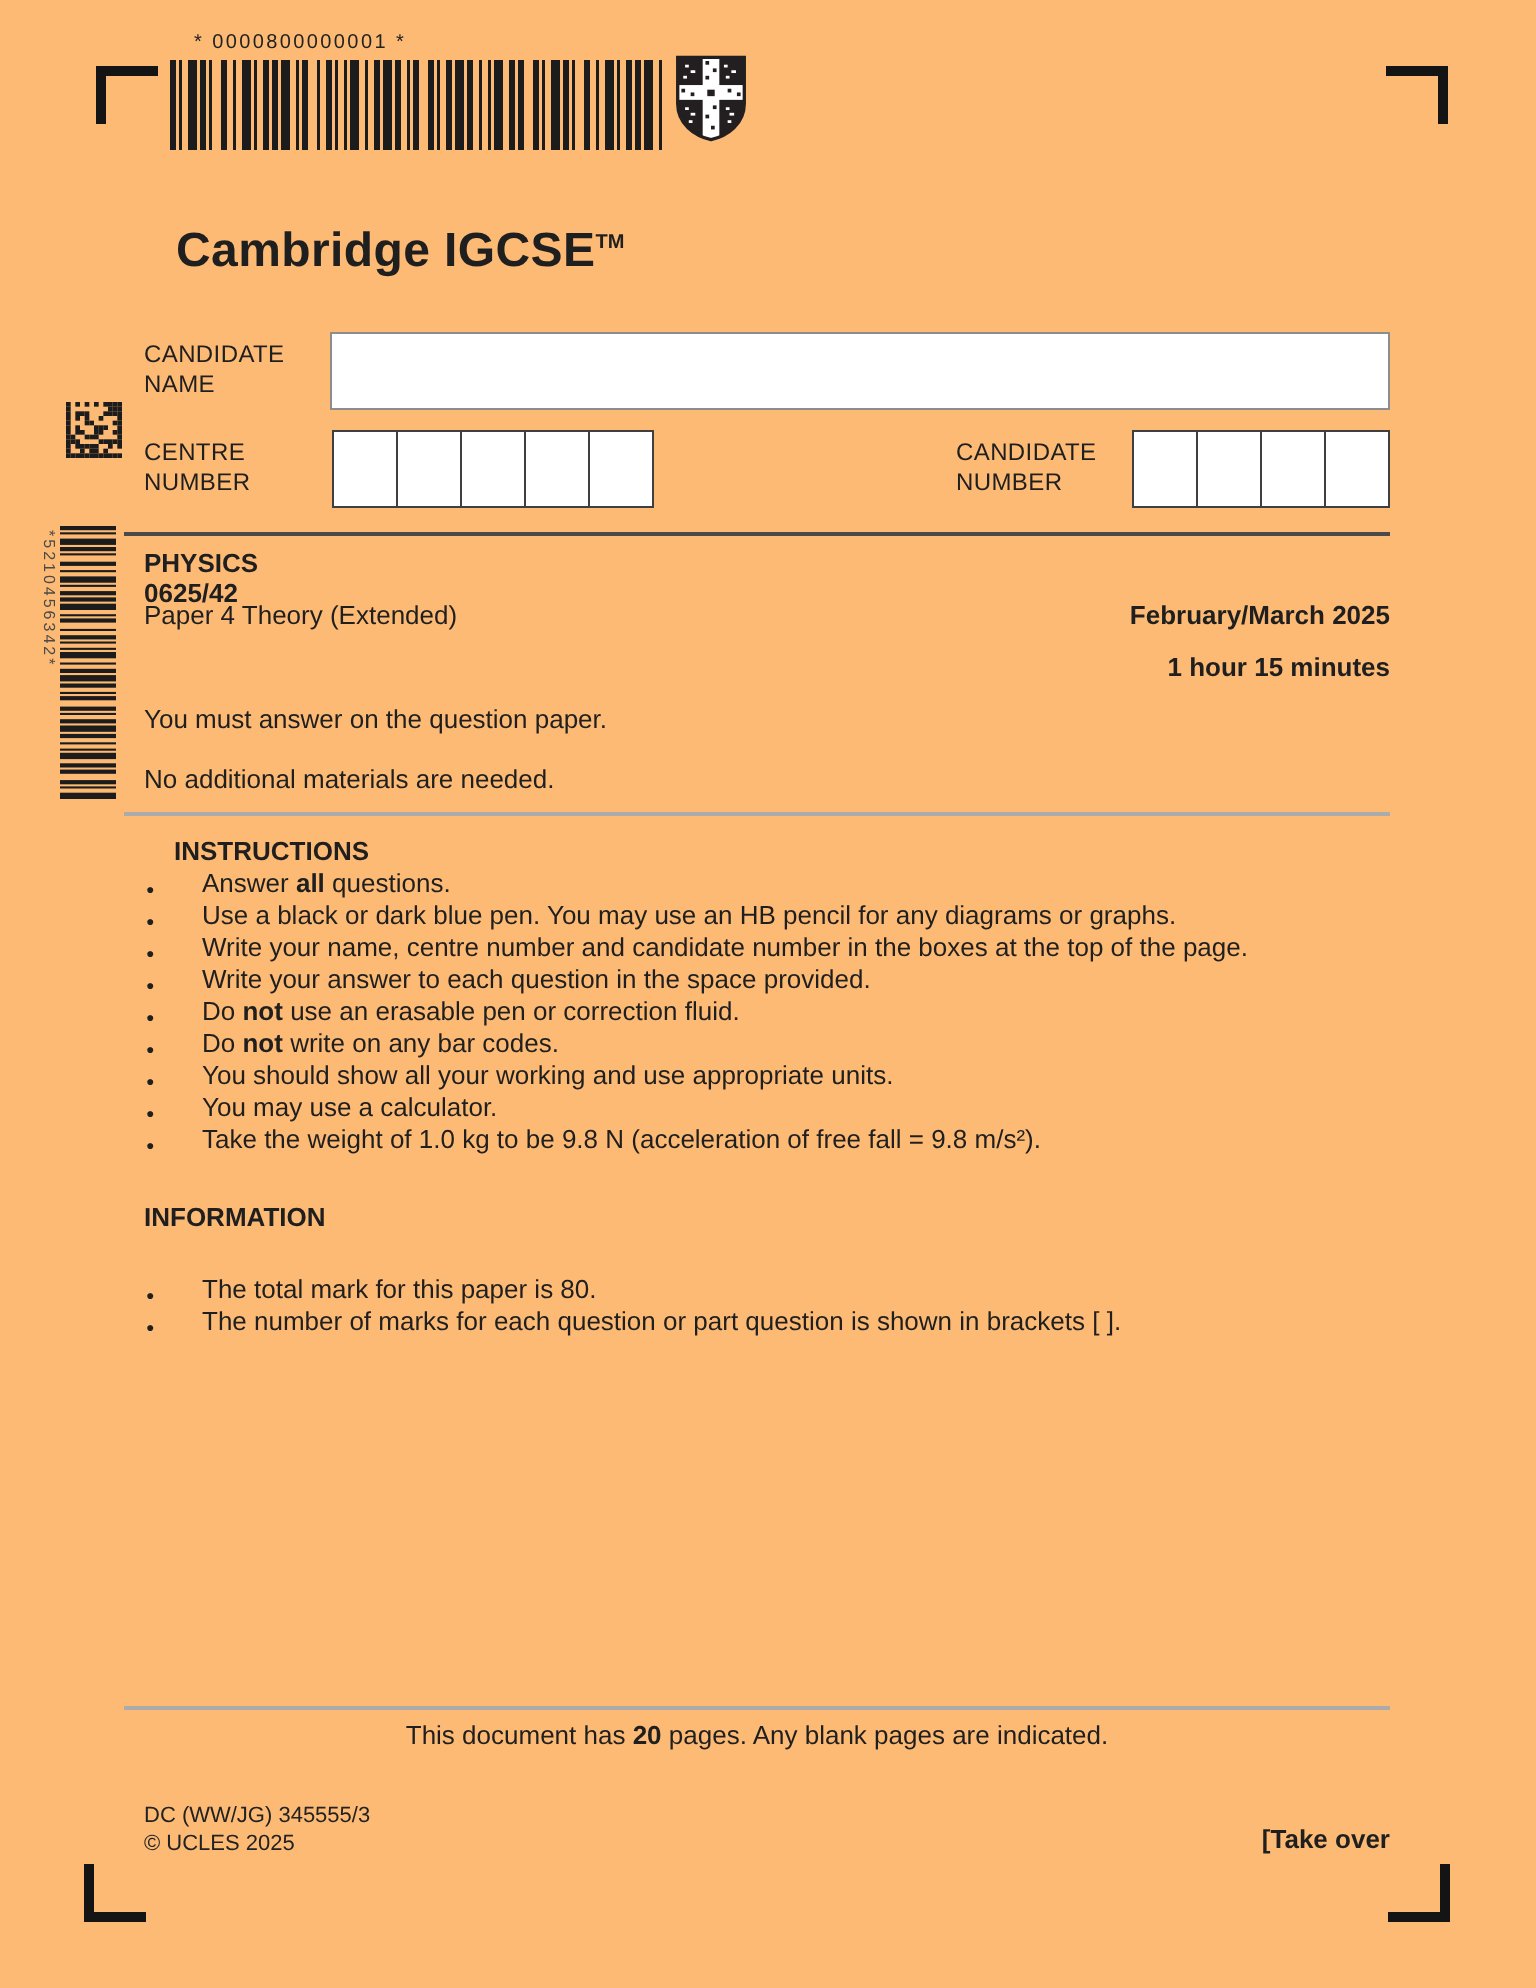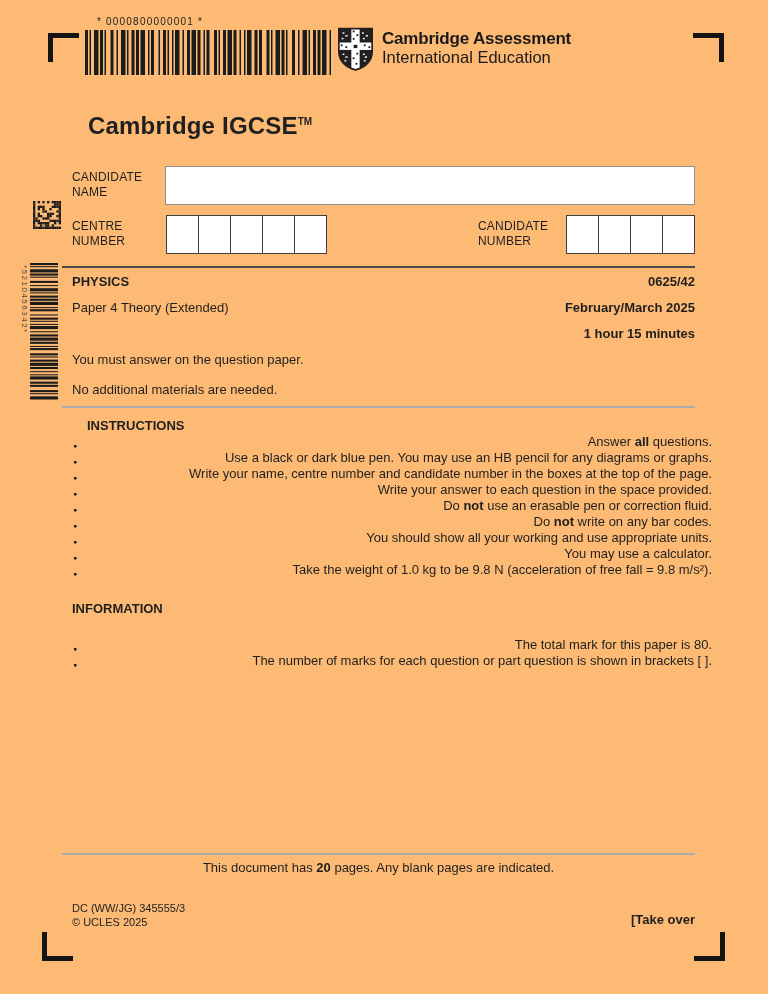--- a/index.html
+++ b/index.html
@@ -43,30 +43,30 @@
   .side-barcode{position:absolute; left:30px; top:263px; width:28px; height:137px;}
   .side-code{position:absolute; left:19px; top:265px; height:134px; font-size:8px; color:#4a4a4a;
     writing-mode:vertical-rl; letter-spacing:1.5px; line-height:10px;}
   
   .rule{position:absolute; left:62px; width:633px; height:2px;}
   .rule-dark{top:266px; background:#4a4a4a;}
   .rule-grey1{top:406px; background:#ababab;}
   .rule-grey2{top:853px; background:#ababab;}
   
   .hrow{position:absolute; left:72px; width:623px; display:flex; justify-content:space-between; font-size:13px;}
-  .row-subject{top:274px;}
+  .row-subject{top:274px;flex-direction:column;}
   .row-paper{top:300px;}
   .row-duration{top:326px;}
   .note1{position:absolute; left:72px; top:352px; font-size:13px;}
   .note2{position:absolute; left:72px; top:382px; font-size:13px;}
   
   .sec-heading{position:absolute; left:72px; font-size:13px; font-weight:bold;}
   .h-instructions{top:418px;margin-left:15px;}
   .h-information{top:601px;}
-  ul.bullets{position:absolute; left:72px; width:640px; margin:0; padding:0; list-style:none;text-align:right;}
+  ul.bullets{position:absolute; left:72px; width:640px; margin:0; padding:0; list-style:none;}
   .list-instructions{top:434px;}
   .list-information{top:637px;}
   ul.bullets li{position:relative; padding-left:29px; font-size:13px; line-height:16px;}
   ul.bullets li::before{content:"●"; position:absolute; left:1px; top:4px; font-size:7px;}
   
   .footer-note{position:absolute; left:62px; top:860px; width:633px; text-align:center; font-size:13px;}
   .dc-block{position:absolute; left:72px; top:901px; font-size:11px; line-height:14px; color:#222;}
   .turn-over{position:absolute; left:72px; top:912px; width:623px; text-align:right; font-size:13px; font-weight:bold;}
 </style>
 </head>
@@ -161,24 +161,20 @@
           <rect x="28" y="12" width="2" height="1.5" fill="#fff"></rect>
         <rect x="6" y="29" width="2" height="1.5" fill="#fff"></rect>
           <rect x="9" y="32" width="2.5" height="1.5" fill="#fff"></rect>
         <rect x="28" y="29" width="2" height="1.5" fill="#fff"></rect>
           <rect x="30" y="32" width="2.5" height="1.5" fill="#fff"></rect>
         <rect x="8" y="36" width="2" height="1.5" fill="#fff"></rect>
           <rect x="29" y="36" width="2" height="1.5" fill="#fff"></rect>
       </g>
       <path d="M2 2 H38 V27 C38 38 29 44.5 20 46.5 C11 44.5 2 38 2 27 Z" fill="none" stroke="#231f20" stroke-width="1.8"></path>
     </svg>
-    <div class="logo-text">
-      <div class="logo-l1">Cambridge Assessment</div>
-      <div class="logo-l2">International Education</div>
-    </div>
   </div>
 
   <div class="title"><span>Cambridge IGCSE</span><sup>TM</sup></div>
 
   <div class="field-label lbl-candidate-name">
     <div>CANDIDATE</div>
     <div>NAME</div>
   </div>
   <div class="name-box"></div>
 

